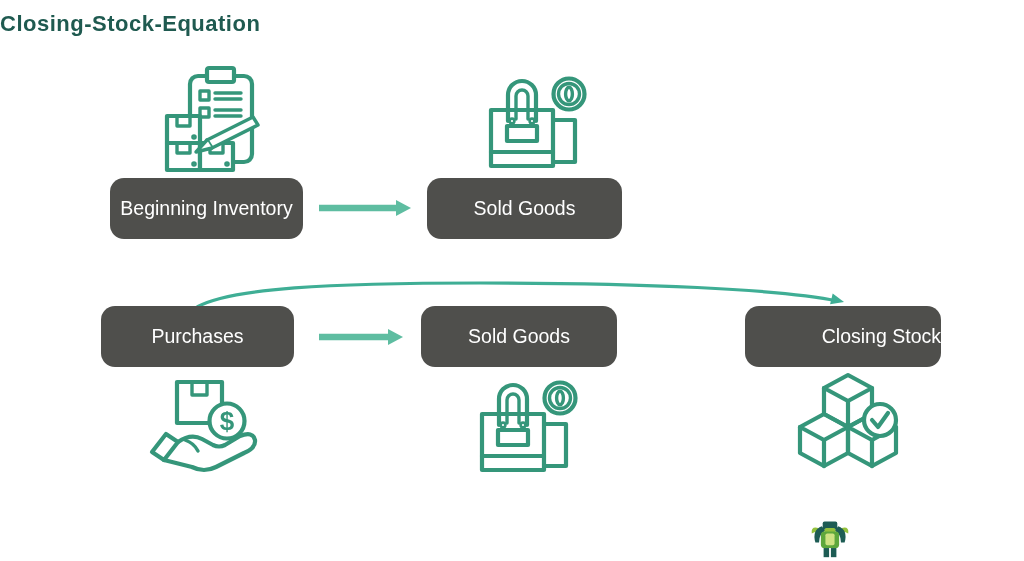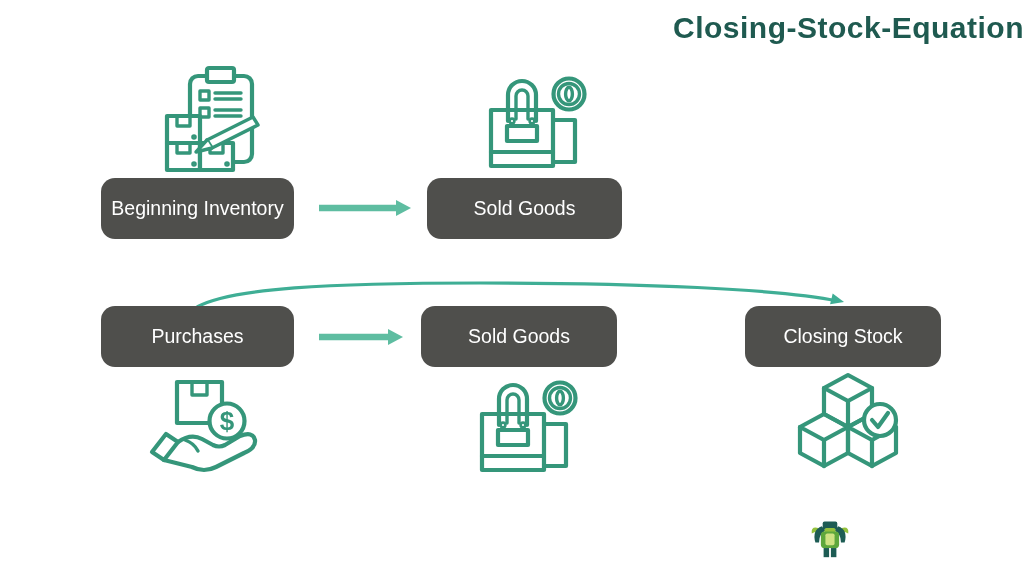--- a/index.html
+++ b/index.html
@@ -2,35 +2,35 @@
 <html style="--background: #ffffff; --title-text: #1f5a50; --icon-stroke: #35967a; --node-bg: #4f4f4c; --node-text: #ffffff; --arrow: #5ebda1; --curved-arrow: #3fae95; --logo-primary: #1d4e57; --logo-secondary: #2d9c82; --mascot-dark: #1d5c54; --mascot-green: #94c13d; --mascot-body: #5ea73c; --mascot-panel: #cfe283;"><head>
 <meta charset="utf-8">
 <style>
   html,body{margin:0;padding:0;background:#fff;}
   .canvas{
     position:relative;width:1024px;height:561px;overflow:hidden;
     background:var(--background,#fff);
     font-family:"Liberation Sans",sans-serif;
   }
   .title{
-    position:absolute;top:11px;left:0;width:100%;text-align:right;
-    font-size:30px;font-weight:bold;color:var(--title-text,#1f5a50);
+    position:absolute;top:11px;left:0;width:100%;text-align:left;
+    font-size:22px;font-weight:bold;color:var(--title-text,#1f5a50);
     letter-spacing:.5px;
   }
   .node{
     position:absolute;height:61px;border-radius:14px;
     background:var(--node-bg,#4f4f4c);color:var(--node-text,#fff);
     display:flex;align-items:center;justify-content:center;
     font-size:19.5px;
   }
-  .n1{left:101px;top:178px;width:193px;}
+  .n1{left:110px;top:178px;width:193px;}
   .n2{left:427px;top:178px;width:195px;}
   .n3{left:101px;top:306px;width:193px;}
   .n4{left:421px;top:306px;width:196px;}
-  .n5{left:745px;top:306px;width:196px;}
+  .n5{left:745px;top:306px;width:196px;justify-content:flex-end;}
   svg.icon{position:absolute;overflow:visible;}
   .ic-inventory{left:150px;top:64px;width:115px;height:108px;}
   .ic-bag1{left:481px;top:74px;width:108px;height:98px;}
   .ic-hand{left:147px;top:378px;width:118px;height:95px;}
   .ic-bag2{left:472px;top:378px;width:108px;height:98px;}
   .ic-cubes{left:791px;top:370px;width:114px;height:108px;}
   .connector-layer{position:absolute;left:0;top:0;width:1024px;height:561px;pointer-events:none;}
   svg .s{fill:none;stroke:var(--icon-stroke,#35967a);stroke-width:4.2;stroke-linecap:round;stroke-linejoin:round;}
   svg .wf{fill:#fff;}
   svg .thin{stroke-width:3.4;}

